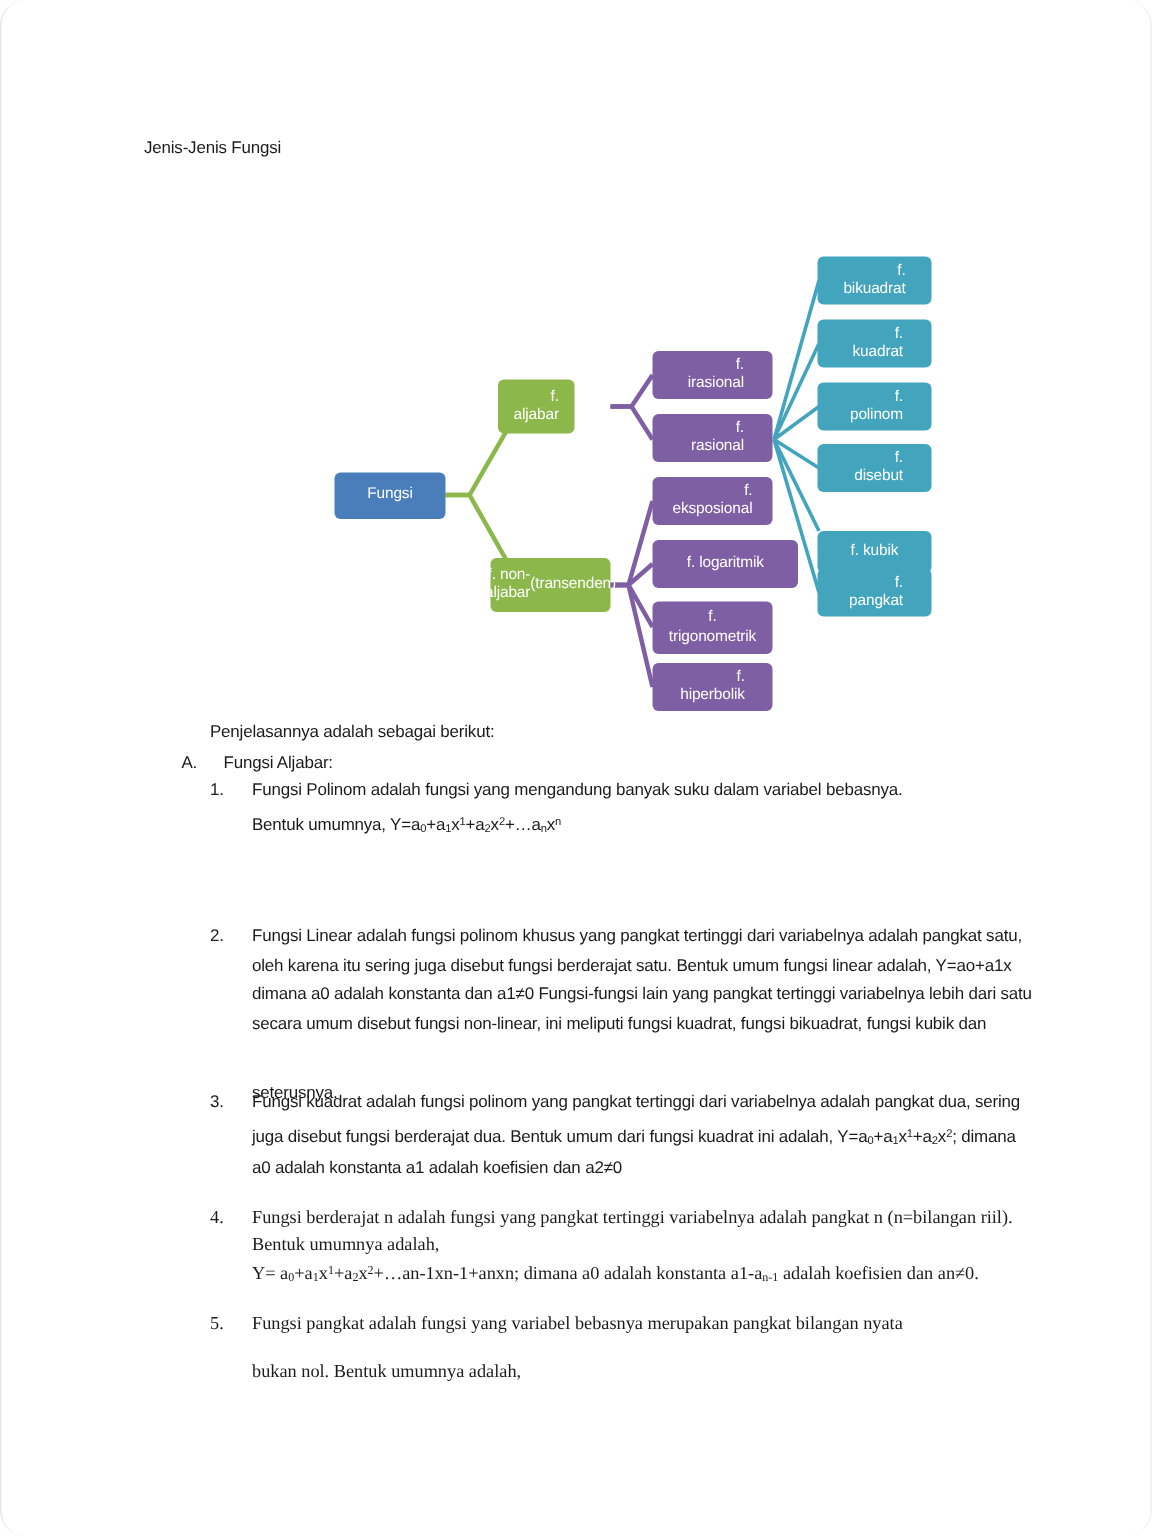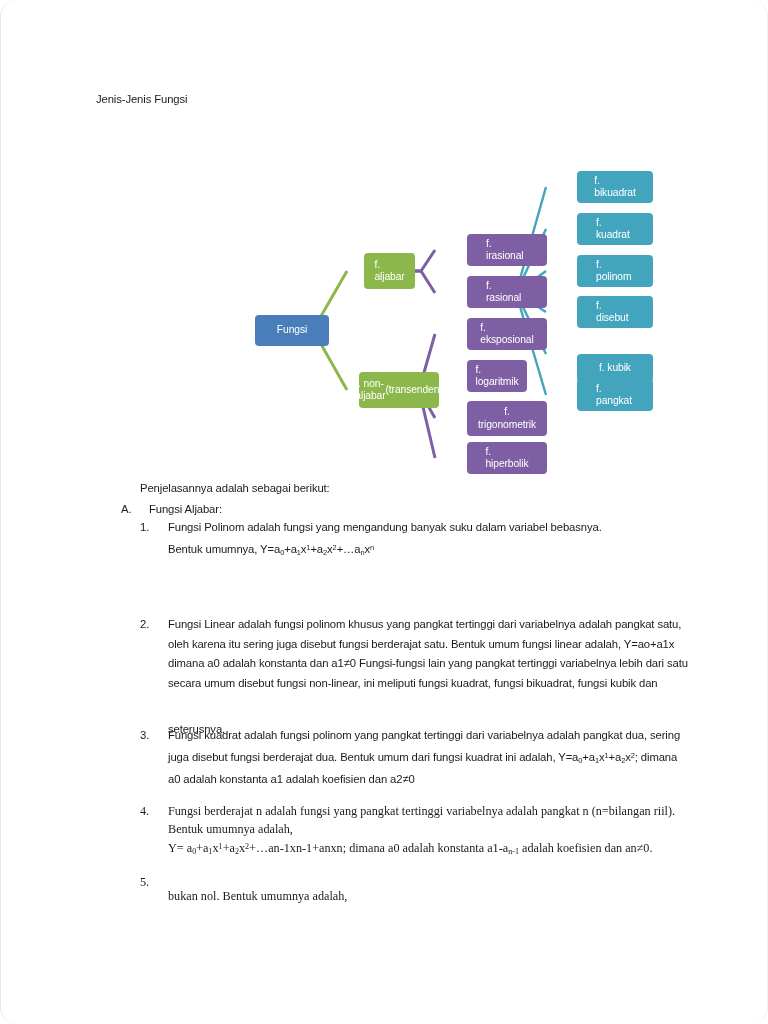--- a/index.html
+++ b/index.html
@@ -86,30 +86,29 @@
     position: absolute;
     left: 0; top: 0;
     width: 768px;
     height: 325px;
   }
   .node {
     position: absolute;
     display: flex;
     align-items: center;
     justify-content: center;
-    text-align: left;
+    text-align: right;
     color: #ffffff;
     font-family: "Liberation Sans", sans-serif;
     font-size: 10.3px;
     line-height: 12.5px;
     border-radius: 4px;
     box-sizing: border-box;
     padding: 2px 19px;
     letter-spacing: -0.1px;
-    margin-left: 32px;
   }
   .n-root  { background: #4a7ebb; }
   .n-green { background: #8eb councils; }
   .n-green { background: #8cb martial; }
   .n-green { background: #8cb74a; }
   .n-purple{ background: #7e5fa4; }
   .n-teal  { background: #42a5bd; }
 </style>
 </head>
 <body>
@@ -158,21 +157,21 @@
     <div class="node n-purple" style="left:434px; top:74px; width:80px; height:32px;">
       <span>f. irasional</span>
     </div>
     <div class="node n-purple" style="left:434px; top:116px; width:80px; height:32px;">
       <span>f. rasional</span>
     </div>
 
     <div class="node n-purple" style="left:434px; top:158px; width:80px; height:32px;">
       <span>f. eksposional</span>
     </div>
-    <div class="node n-purple" style="left:434px; top:200px; width:60px; height:32px;">
+    <div class="node n-purple" style="left:434px; top:200px; width:97px; height:32px;">
       <span>f. logaritmik</span>
     </div>
     <div class="node n-purple" style="left:434px; top:241px; width:80px; height:35px; flex-direction:column;">
       <span>f.</span>
       <span>trigonometrik</span>
     </div>
     <div class="node n-purple" style="left:434px; top:282px; width:80px; height:32px;">
       <span>f. hiperbolik</span>
     </div>
 
@@ -225,18 +224,19 @@
   </div>
 
   <div class="txt li item4 serif">
     <span class="num">4.</span>
     <span class="body">Fungsi berderajat n adalah fungsi yang pangkat tertinggi&nbsp;variabelnya adalah pangkat n (n=bilangan riil). Bentuk umumnya adalah,<br>Y= a<sub>0</sub>+a<sub>1</sub>x<sup>1</sup>+a<sub>2</sub>x<sup>2</sup>+…an-1xn-1+anxn; dimana a0 adalah konstanta a1-a<sub>n-1</sub> adalah koefisien dan an≠0.</span>
   </div>
 
   <div class="txt li item5 serif">
     <span class="num">5.</span>
     <span class="body">
+      <span class="l1">Fungsi pangkat adalah fungsi yang variabel bebasnya merupakan pangkat bilangan nyata</span>
       <span class="gap"></span>
       <span class="l1">bukan nol. Bentuk umumnya adalah,</span>
     </span>
   </div>
 
 </div>
 
 </body></html>

